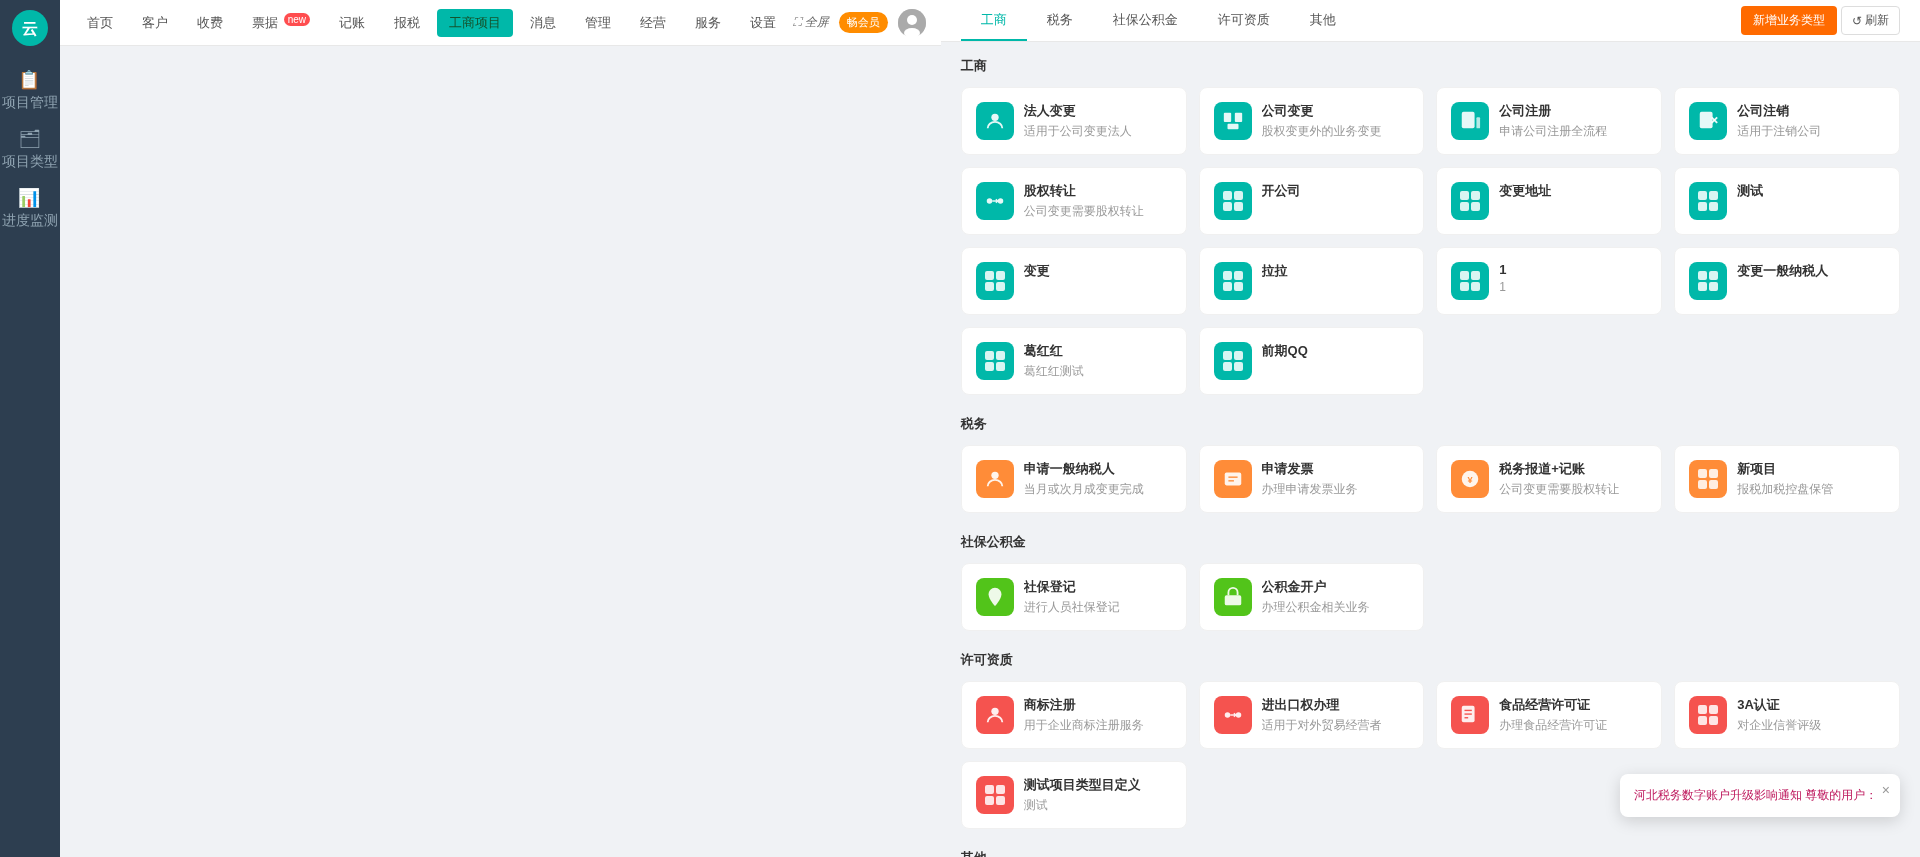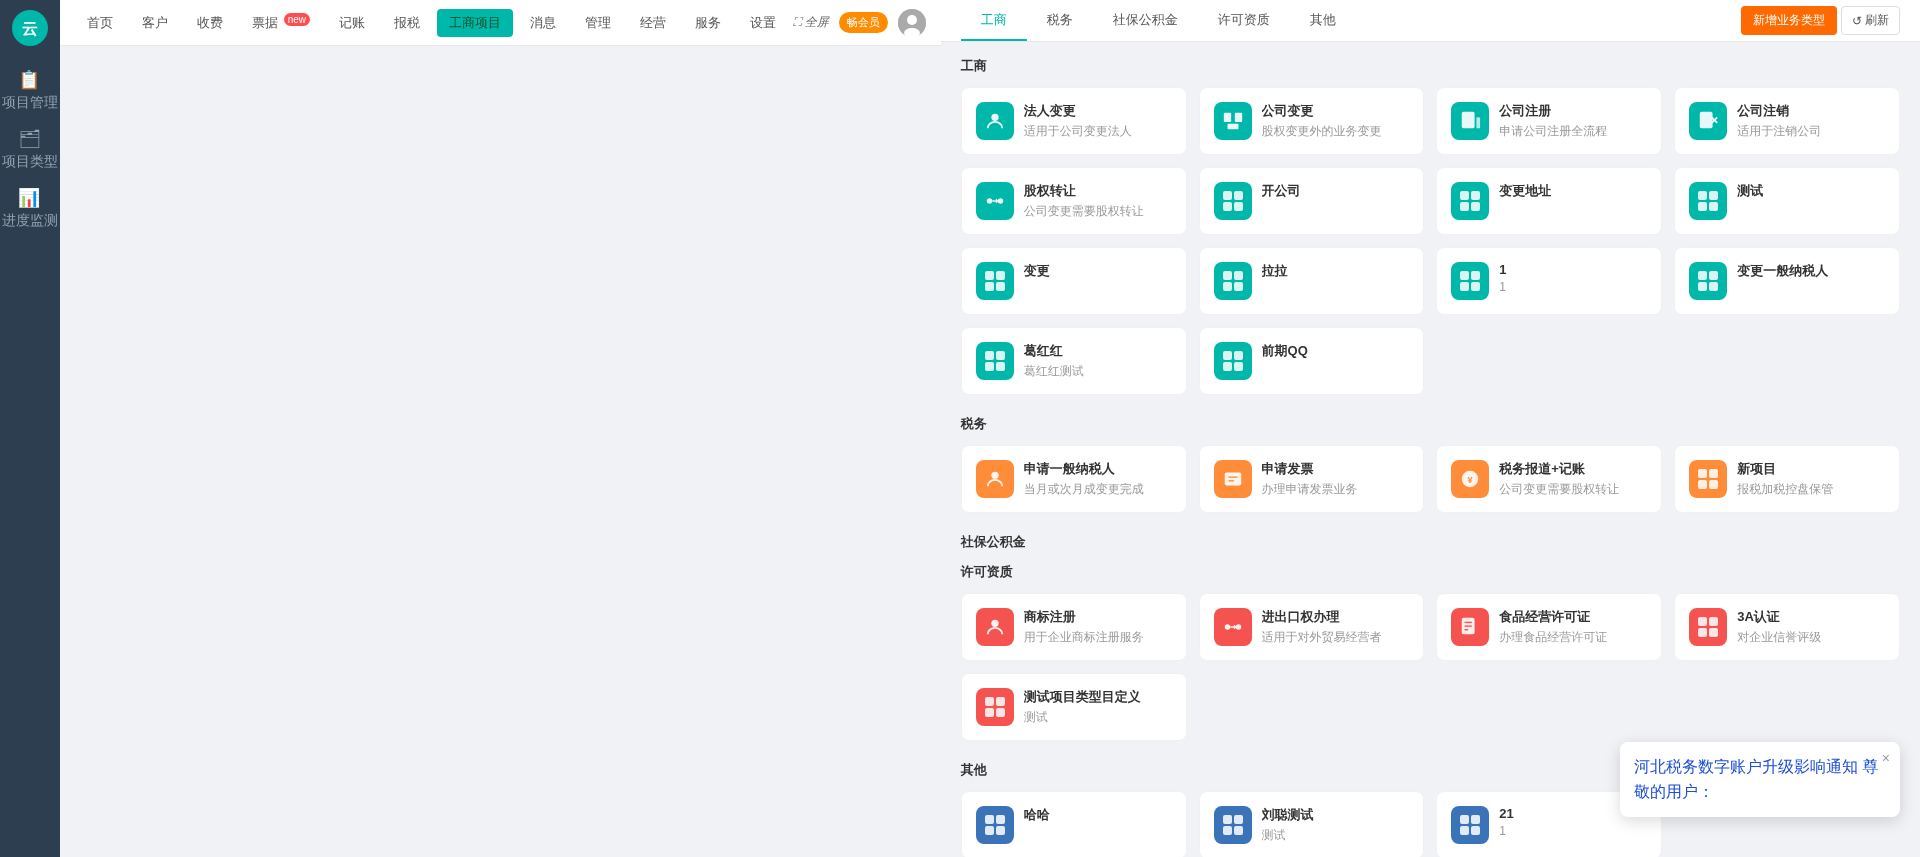--- a/index.html
+++ b/index.html
@@ -48,21 +48,21 @@
     .card-grid { display: grid; grid-template-columns: repeat(auto-fill, minmax(180px, 1fr)); gap: 12px; margin-bottom: 20px; }
     .service-card { background: #fff; border-radius: 8px; padding: 14px 14px; display: flex; align-items: flex-start; gap: 10px; cursor: pointer; border: 1px solid #f0f0f0; transition: box-shadow 0.2s; }
     .card-icon { width: 38px; height: 38px; border-radius: 8px; display: flex; align-items: center; justify-content: center; flex-shrink: 0; font-size: 18px; color: #fff; }
     .card-info { flex: 1; min-width: 0; }
     .card-title { font-size: 13px; font-weight: 700; color: #333; margin-bottom: 3px; white-space: nowrap; overflow: hidden; text-overflow: ellipsis; }
     .card-desc { font-size: 12px; color: #999; white-space: nowrap; overflow: hidden; text-overflow: ellipsis; }
 
     
     .notif-popup { position: fixed; bottom: 40px; right: 20px; width: 280px; background: #fff; border-radius: 8px; box-shadow: 0 4px 16px rgba(0,0,0,0.15); padding: 12px 14px; font-size: 12px; color: #555; z-index: 100; }
     .notif-popup .notif-close { position: absolute; top: 8px; right: 10px; cursor: pointer; color: #999; font-size: 14px; }
-    .notif-popup .notif-text { font-size: 16px; color: #1d4ed8; line-height: 1.6; }
+    .notif-popup .notif-text { font-size: 12px; color: #be185d; line-height: 1.6; }
   </style>
 </head>
 <body>
 
 <div class="sidebar">
   <div class="sidebar-logo">
     <svg viewBox="0 0 36 36" xmlns="http://www.w3.org/2000/svg">
       <circle cx="18" cy="18" r="18" fill="#00b8a9"></circle>
       <text x="18" y="24" text-anchor="middle" fill="#fff" font-size="16" font-weight="bold">云</text>
     </svg>
@@ -373,20 +373,45 @@
                 <rect width="9" height="9" x="12" y="12" rx="2" fill="rgba(255,255,255,0.85)"></rect>
               </svg>
       </div>
       <div class="card-info">
         <div class="card-title">新项目</div>
         <div class="card-desc">报税加税控盘保管</div>
       </div>
     </div>
         </div>
         <div class="section-title">社保公积金</div>
+        <div class="card-grid">
+          <div class="service-card">
+      <div class="card-icon" style="background:#52c41a">
+              <svg width="22" height="22" viewBox="0 0 24 24" fill="none">
+                <path d="M12 2C8 2 5 5.5 5 9c0 5.5 7 13 7 13s7-7.5 7-13c0-3.5-3-7-7-7z" fill="rgba(255,255,255,0.9)"></path>
+              </svg>
+            </div>
+      <div class="card-info">
+        <div class="card-title">社保登记</div>
+        <div class="card-desc">进行人员社保登记</div>
+      </div>
+    </div>
+          <div class="service-card">
+      <div class="card-icon" style="background:#52c41a">
+              <svg width="22" height="22" viewBox="0 0 24 24" fill="none">
+                <rect x="3" y="10" width="18" height="11" rx="2" fill="rgba(255,255,255,0.9)"></rect>
+                <path d="M7 10V7a5 5 0 0110 0v3" stroke="rgba(255,255,255,0.9)" stroke-width="2" fill="none"></path>
+              </svg>
+            </div>
+      <div class="card-info">
+        <div class="card-title">公积金开户</div>
+        <div class="card-desc">办理公积金相关业务</div>
+      </div>
+    </div>
+        </div>
         <div class="section-title">许可资质</div>
         <div class="card-grid">
           <div class="service-card">
       <div class="card-icon" style="background:#f5534f">
               <svg width="22" height="22" viewBox="0 0 24 24" fill="none">
                 <circle cx="12" cy="8" r="4" fill="rgba(255,255,255,0.9)"></circle>
                 <path d="M4 20c0-4 3.6-7 8-7s8 3 8 7" stroke="rgba(255,255,255,0.9)" stroke-width="2" fill="none"></path>
               </svg>
             </div>
       <div class="card-info">

